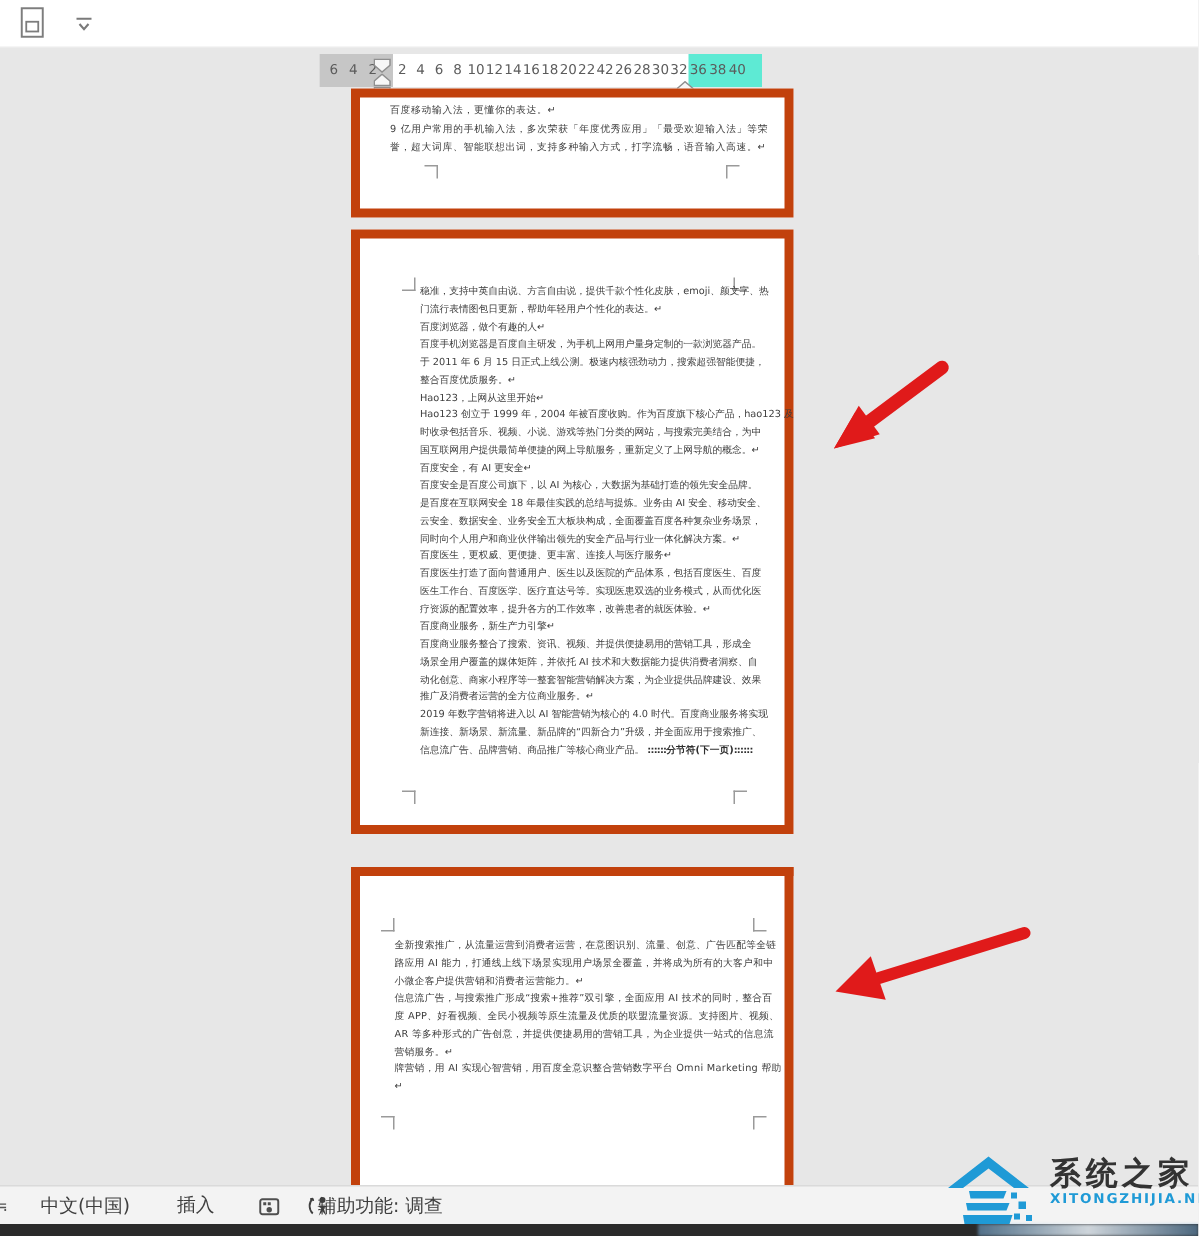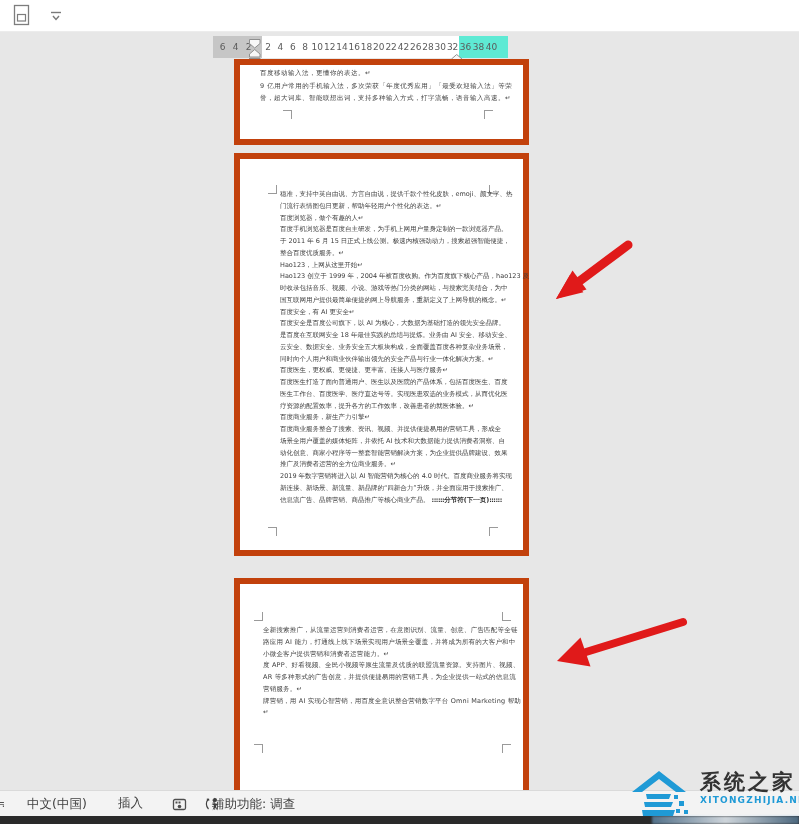--- a/index.html
+++ b/index.html
@@ -181,20 +181,21 @@
   </div>
 
   <div class="page page3">
     <span class="crop tl" style="left:14px;top:28px;"></span>
     <span class="crop tr" style="left:262px;top:28px;"></span>
     <div class="textblock tb3">
 
     <div class="line">全新搜索推广，从流量运营到消费者运营，在意图识别、流量、创意、广告匹配等全链</div>
         <div class="line">路应用 AI 能力，打通线上线下场景实现用户场景全覆盖，并将成为所有的大客户和中</div>
         <div class="line">小微企客户提供营销和消费者运营能力。↵</div>
+        <div class="line">信息流广告，与搜索推广形成“搜索+推荐”双引擎，全面应用 AI 技术的同时，整合百</div>
         <div class="line">度 APP、好看视频、全民小视频等原生流量及优质的联盟流量资源。支持图片、视频、</div>
         <div class="line">AR 等多种形式的广告创意，并提供便捷易用的营销工具，为企业提供一站式的信息流</div>
         <div class="line">营销服务。↵</div>
         <div class="line">牌营销，用 AI 实现心智营销，用百度全意识整合营销数字平台 Omni Marketing 帮助</div>
         <div class="line">↵</div>
       </div>
     <span class="crop bl" style="left:14px;top:160px;"></span>
     <span class="crop br" style="left:262px;top:160px;"></span>
   </div>
 

